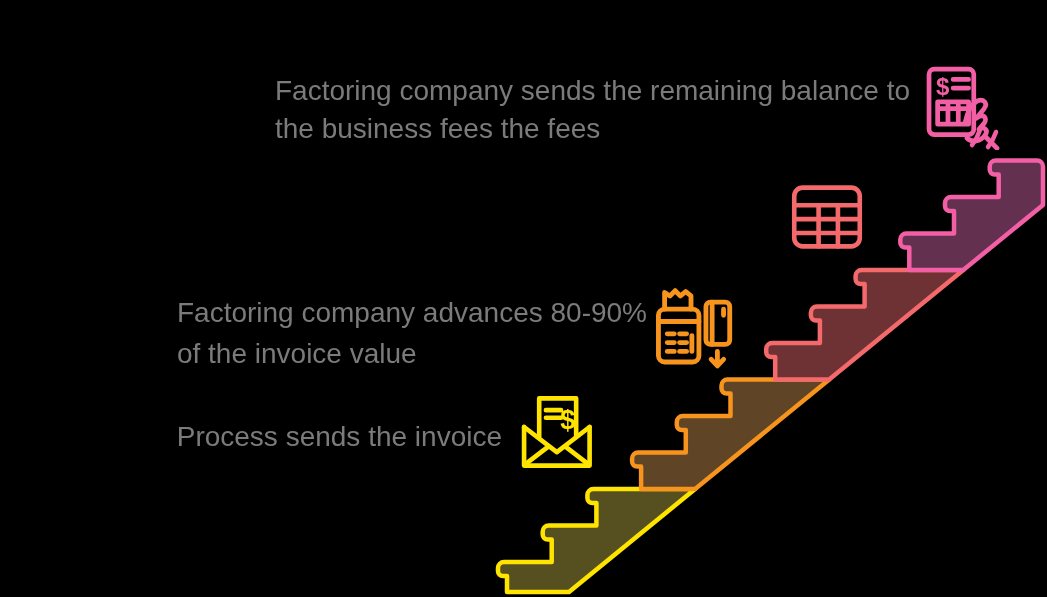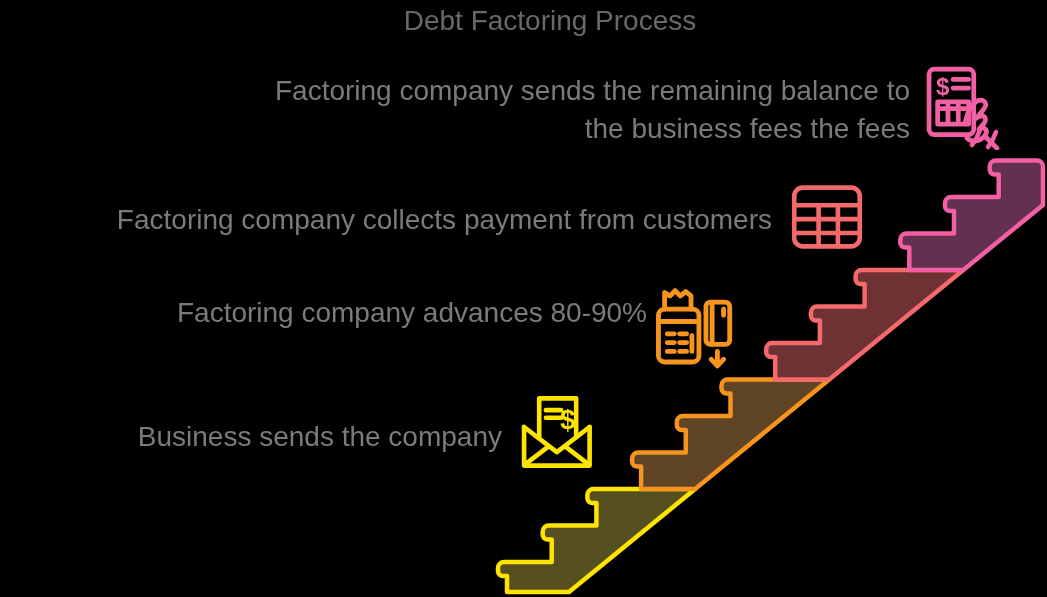--- a/index.html
+++ b/index.html
@@ -5,21 +5,21 @@
   html,body{margin:0;padding:0;background:#000;}
   #canvas{
     position:relative;width:1047px;height:597px;background:#000000;
     overflow:hidden;font-family:"Liberation Sans",sans-serif;
   }
   .diagram-title{
     position:absolute;left:350px;top:5px;width:400px;text-align:center;
     color:#696969;font-size:28px;font-weight:500;white-space:nowrap;
   }
   .step-label{
-    position:absolute;text-align:right;color:#7b7b7b;font-size:28px;
+    position:absolute;text-align:left;color:#7b7b7b;font-size:28px;
     font-weight:500;white-space:nowrap;
   }
   #label-step-1{right:545px;top:417px;line-height:40px;}
   #label-step-2{right:400px;top:292px;line-height:41px;}
   #label-step-3{right:275px;top:200px;line-height:40px;}
   #label-step-4{right:137px;top:72px;line-height:38px;}
   .icon{position:absolute;}
   #icon-step-1{left:514px;top:390px;width:84px;height:84px;}
   #icon-step-2{left:646px;top:281px;width:90px;height:88px;}
   #icon-step-3{left:784px;top:175px;width:86px;height:84px;}
@@ -27,21 +27,20 @@
   #stairs{position:absolute;left:0;top:0;}
   svg{display:block;}
   .iconstroke{fill:none;stroke-width:5.5;stroke-linecap:round;stroke-linejoin:round;}
   .icontext{stroke:none;font-family:"Liberation Sans",sans-serif;font-weight:bold;}
 </style>
 </head>
 <body>
 
 <div id="canvas">
 
-  <div class="diagram-title">Debt Factoring Process</div>
 
   <svg id="stairs" width="1047" height="597" viewBox="0 0 1047 597">
     <g stroke-width="4.5" stroke-linecap="round" stroke-linejoin="round">
       <path d="M 507,592 V 576 H 503 A5 5 0 0 1 498,571 V 568 A6 6 0 0 1 504,562
                H 551.7 V 539.5 H 547.7 A5 5 0 0 1 542.7,534.5 V 531.5 A6 6 0 0 1 548.7,525.5
                H 596.4 V 503 H 592.4 A5 5 0 0 1 587.4,498 V 495 A6 6 0 0 1 593.4,489
                H 695.1 L 569,592 Z" stroke="#FFE400" fill="#565020"></path>
       <path d="M 641.1,489 V 466.5 H 637.1 A5 5 0 0 1 632.1,461.5 V 458.5 A6 6 0 0 1 638.1,452.5
                H 685.8 V 430 H 681.8 A5 5 0 0 1 676.8,425 V 422 A6 6 0 0 1 682.8,416
                H 730.5 V 393.5 H 726.5 A5 5 0 0 1 721.5,388.5 V 385.5 A6 6 0 0 1 727.5,379.5
@@ -52,50 +51,48 @@
                H 963.3 L 829.2,379.5 Z" stroke="#F4696B" fill="#6E3234"></path>
       <path d="M 909.3,270 V 247.5 H 905.3 A5 5 0 0 1 900.3,242.5 V 239.5 A6 6 0 0 1 906.3,233.5
                H 954 V 211 H 950 A5 5 0 0 1 945,206 V 203 A6 6 0 0 1 951,197
                H 998.7 V 174.5 H 994.7 A5 5 0 0 1 989.7,169.5 V 166.5 A6 6 0 0 1 995.7,160.5
                H 1037 A6 6 0 0 1 1043,166.5 V 205 L 963.3,270 Z" stroke="#F25FA5" fill="#63304F"></path>
       <path fill="none" d="M 980,130 C 978,136 975.5,140.5 972,145 M 996,132 C 994,138 991.5,142.5 988,147" stroke="#F25FA5"></path>
     </g>
   </svg>
 
   <div class="step-label" id="label-step-1">
-    <div>Business sends the company</div>
+    <div>Process sends the invoice</div>
   </div>
   <svg class="icon" id="icon-step-1" viewBox="0 0 100 100">
     <g class="iconstroke" stroke="#FFE400">
       <path d="M30,56 V10 H74 V56"></path>
       <path d="M38,24 H56 M38,33 H56"></path>
       <path d="M12,44 V90 H90 V44"></path>
       <path d="M12,44 L51,74 L90,44 M14,88 L40,68 M88,88 L62,68"></path>
     </g>
     <text class="icontext" x="64" y="46" font-size="32" text-anchor="middle" fill="#FFE400">$</text>
   </svg>
 
   <div class="step-label" id="label-step-2">
     <div>Factoring company advances 80-90%</div>
+    <div>of the invoice value</div>
   </div>
   <svg class="icon" id="icon-step-2" viewBox="0 0 100 100">
     <g class="iconstroke" stroke="#F7941E">
       <path d="M20,32 V13 L26,17 L32,11 L38,17 L44,12 L50,17 V32"></path>
       <rect x="13" y="32" width="46" height="60" rx="7"></rect>
       <path d="M13,46 H59"></path>
       <path d="M23,60 H31 M37,60 H45 M23,70 H31 M37,70 H45 M23,80 H31 M37,80 H45 M51,62 V80"></path>
       <rect x="67" y="24" width="27" height="48" rx="5"></rect>
       <path d="M74,24 V72 M87,32 V39"></path>
       <path d="M80,80 V96 M73,89 L80,96.5 L87,89"></path>
     </g>
   </svg>
 
-  <div class="step-label" id="label-step-3">
-    <div>Factoring company collects payment from customers</div>
-  </div>
   <svg class="icon" id="icon-step-3" viewBox="0 0 100 100">
     <g class="iconstroke" stroke="#F4696B">
       <rect x="11" y="15" width="78" height="70" rx="10"></rect>
       <path d="M11,36 H89 M11,52.5 H89 M11,69 H89"></path>
       <path d="M40,36 V85 M63,36 V85"></path>
     </g>
   </svg>
 
   <div class="step-label" id="label-step-4">
     <div>Factoring company sends the remaining balance to</div>

